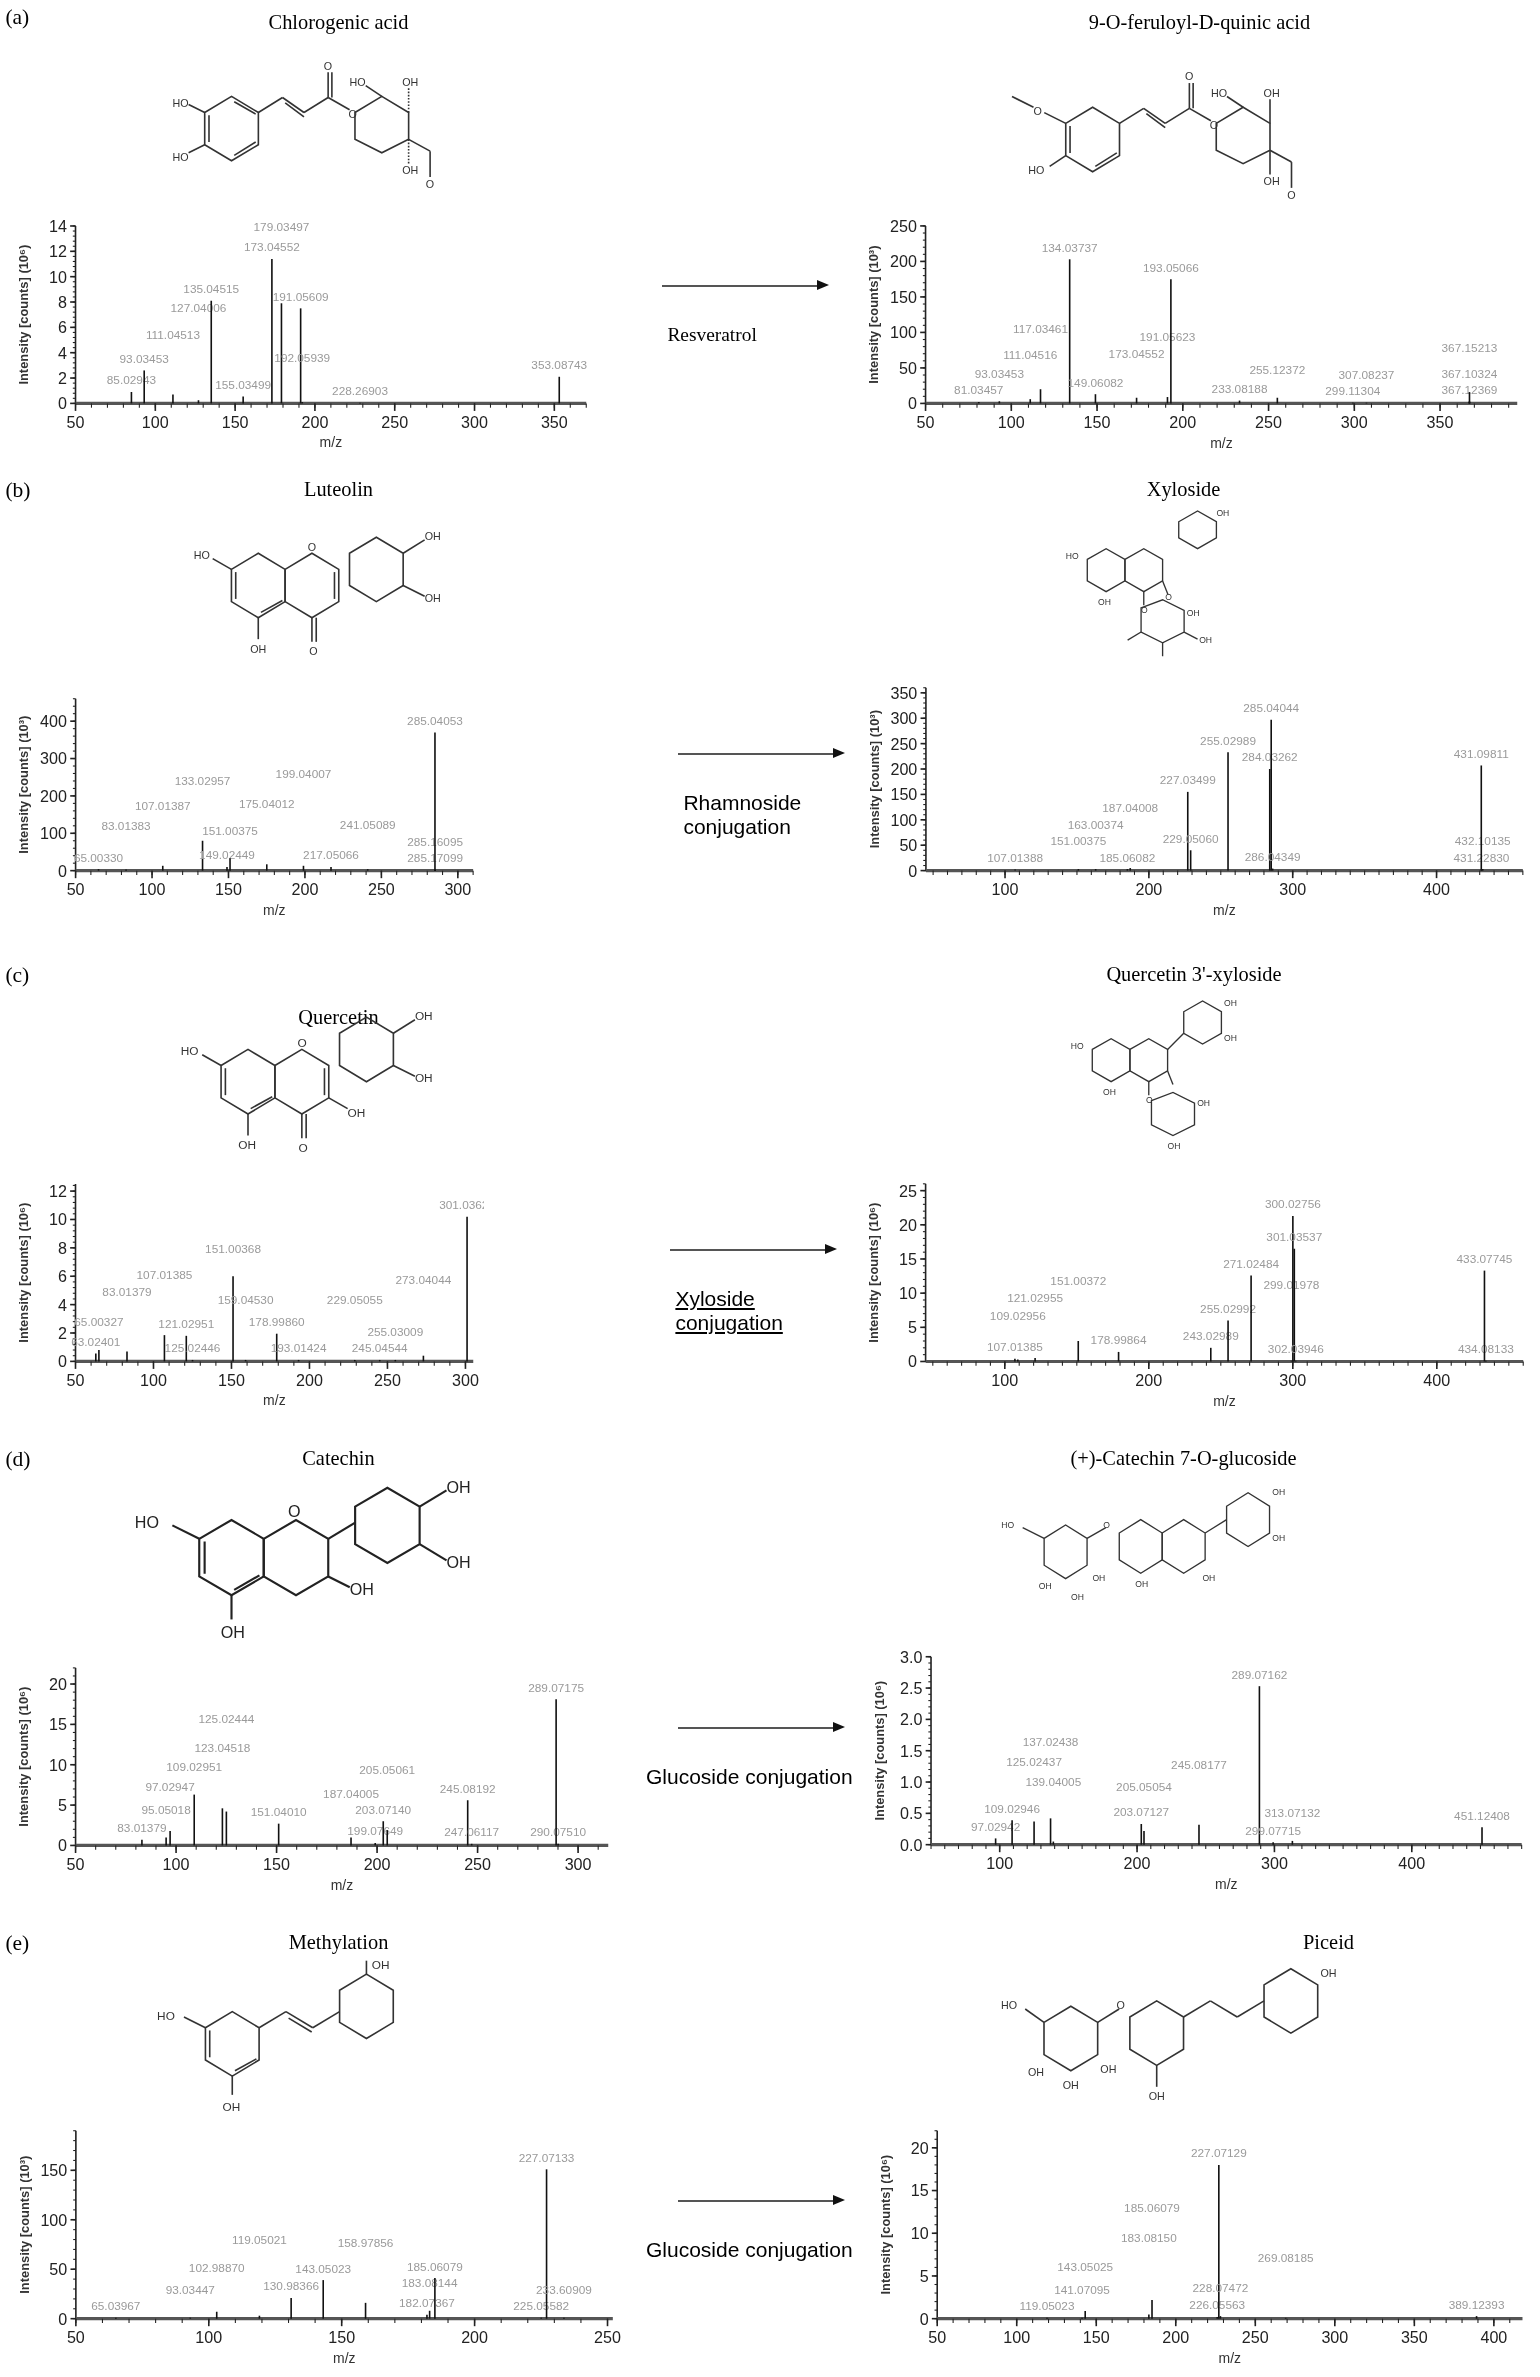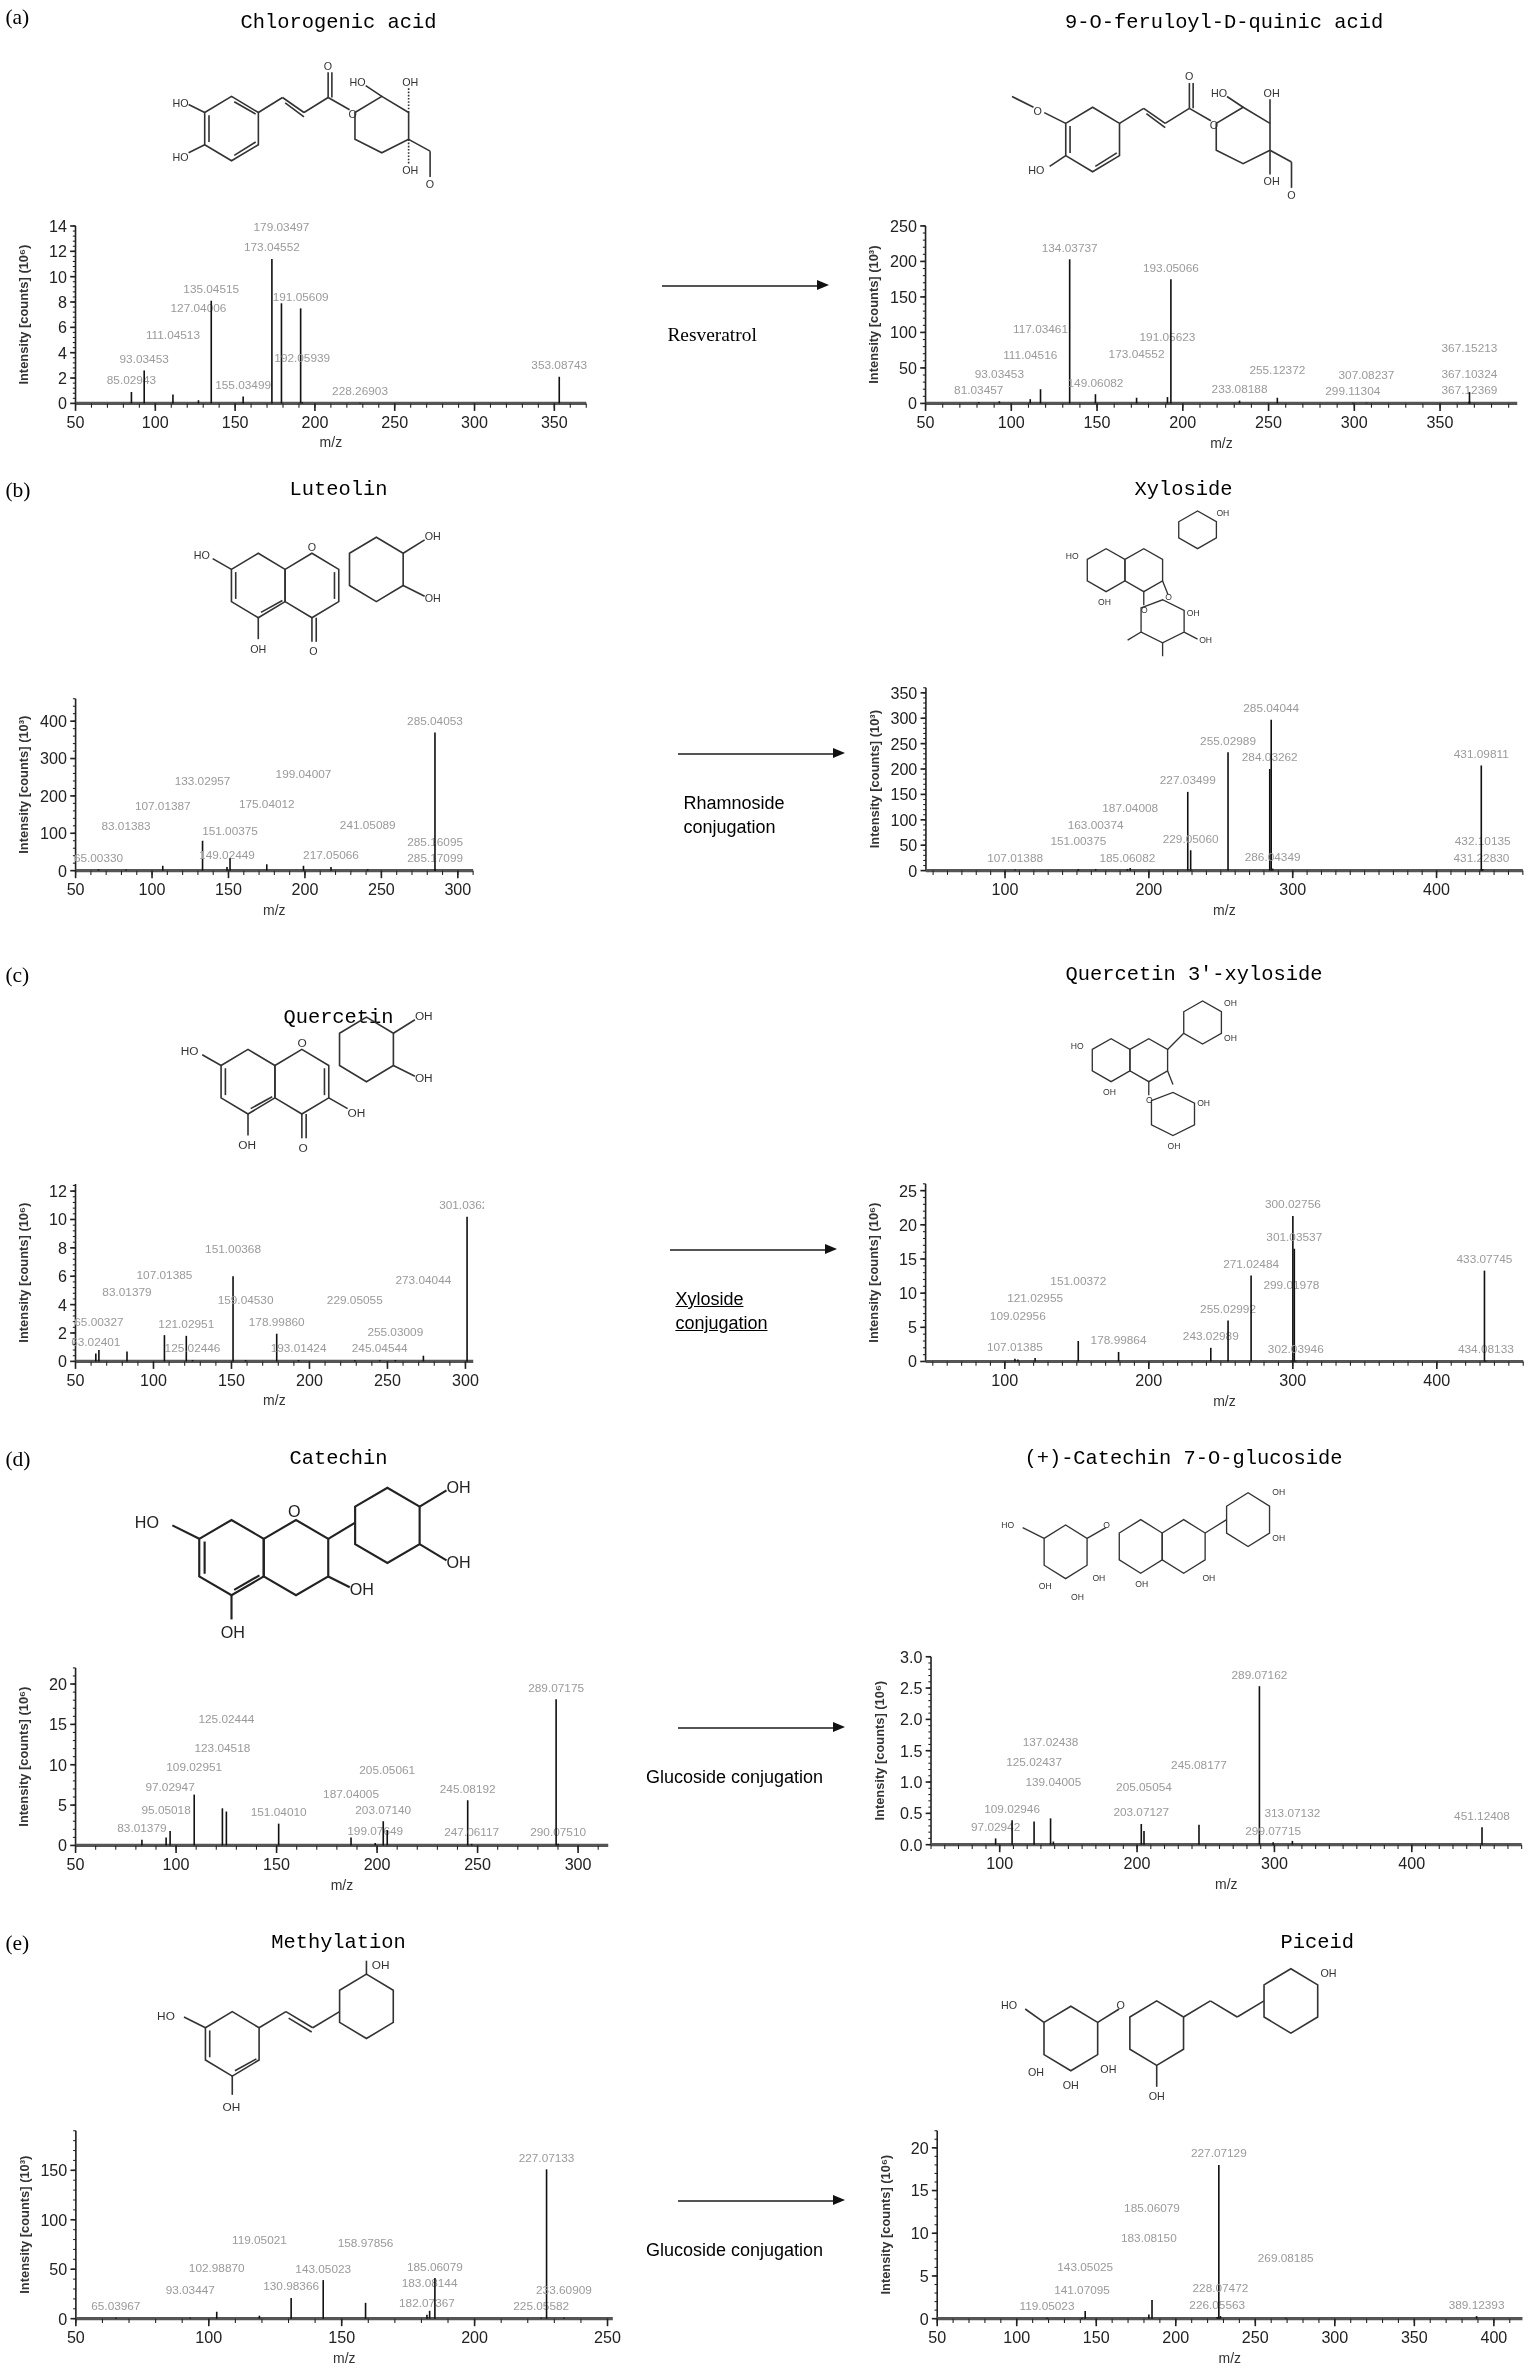--- a/index.html
+++ b/index.html
@@ -1,27 +1,27 @@
 <!DOCTYPE html>
 <html style="font-size:8.6px"><head>
 <meta charset="utf-8">
 <style>
   html, body { margin:0; padding:0; background:#ffffff; }
   body { width:1540px; height:2377px; position:relative; overflow:hidden;
          font-family:"Liberation Sans", sans-serif; color:#000; }
   .row { position:absolute; left:0; width:1540px; }
   .panel-letter { position:absolute; left:5.4px; top:5.4px; font-family:"Liberation Serif", serif; font-size:21.5px; }
-  .title { position:absolute; font-family:Liberation Mono, monospace; font-size:20.4px; text-align:center; white-space:nowrap; }
+  .title { position:absolute; font-family:Liberation Serif, serif; font-size:20.4px; text-align:center; white-space:nowrap; }
   .mol { position:absolute; }
   .spec { position:absolute; }
   .arrow-wrap { position:absolute; width:178px; }
   .arrow-line { position:absolute; left:0; top:0; width:156px; height:1.6px; background:#555; }
   .arrow-head { position:absolute; left:155px; top:-4.8px; width:0; height:0;
                 border-top:5.4px solid transparent; border-bottom:5.4px solid transparent; border-left:12px solid #111; }
-  .arrow-label { position:absolute; left:5.4px; top:38px; font-size:18px; line-height:24px; }
+  .arrow-label { position:absolute; left:5.4px; top:38px; font-size:21px; line-height:24px; }
   .arrow-label.serif { font-family:"Liberation Serif", serif; font-size:19.4px; }
   svg text { font-family:"Liberation Sans", sans-serif; }
 </style>
 </head>
 <body>
 
 <div class="row" style="top:0;height:473px;">
   <div class="panel-letter">(a)</div>
   <div class="title" style="left:231px;top:10.8px;width:215px;">Chlorogenic acid</div>
   <div class="title" style="left:1065px;top:10.8px;width:269px;">9-O-feruloyl-D-quinic acid</div>

